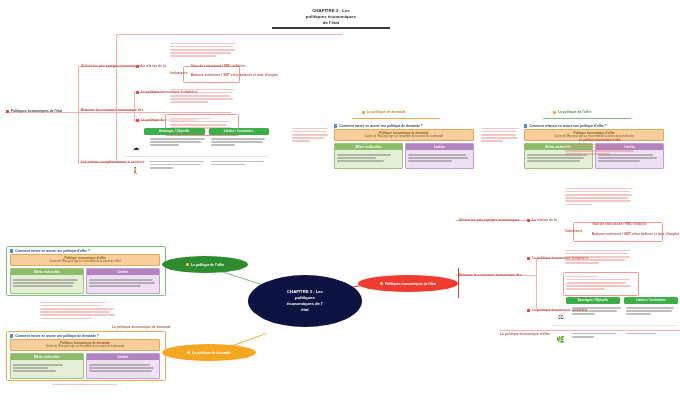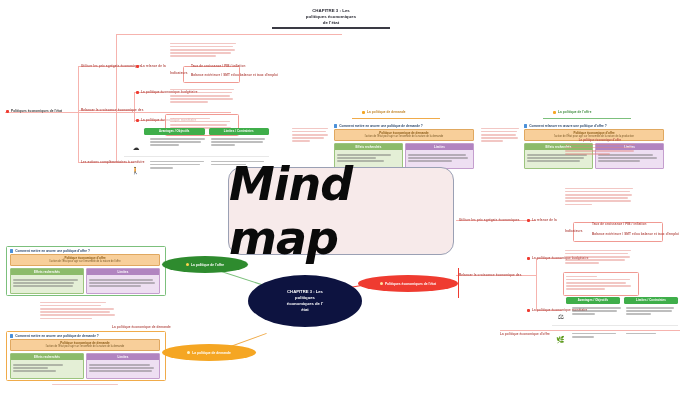--- a/index.html
+++ b/index.html
@@ -305,23 +305,20 @@
   <div class="abs" style="left:565px;top:138px;width:70px;">
     <div style="font-size:2.8px;font-weight:bold;color:#b5504b;text-align:center;">La politique économique d'offre</div>
     <div class="para" style="margin-top:1.5px;">
       <i class="ft" style="width:100%"></i>
         <i class="ft" style="width:96%"></i>
       <i class="ft" style="width:99%"></i>
         <i class="ft" style="width:64%"></i>
     </div>
   </div>
 
-  <div id="mindmap-box" style="left:228px;top:167px;width:224px;height:86px;">
-    <span>Mind map</span>
-  </div>
 
   <div class="ln h" style="left:456px;top:220px;width:80px;"></div>
   <div class="ln v" style="left:536px;top:220px;height:0px;"></div>
   <div class="ln h" style="left:456px;top:275px;width:80px;"></div>
   <div class="ln v" style="left:536px;top:258px;height:52px;"></div>
   <div class="ln h" style="left:536px;top:258px;width:26px;"></div>
   <div class="ln h" style="left:536px;top:310px;width:26px;"></div>
 
   <div class="abs chip" style="left:459px;top:218px;color:#b5504b;">
     <span>Utiliser les prix agrégats économiques</span>

